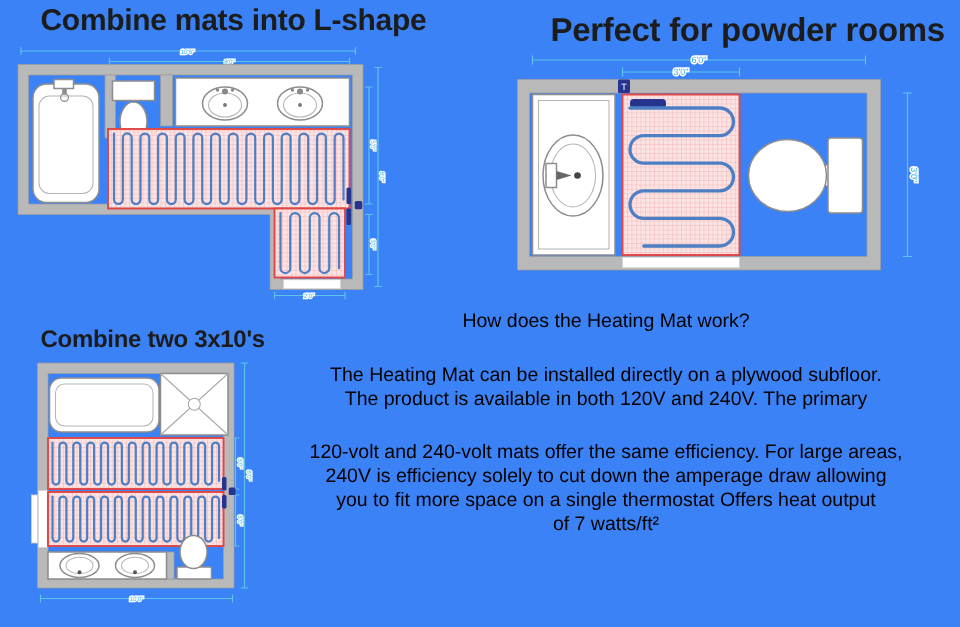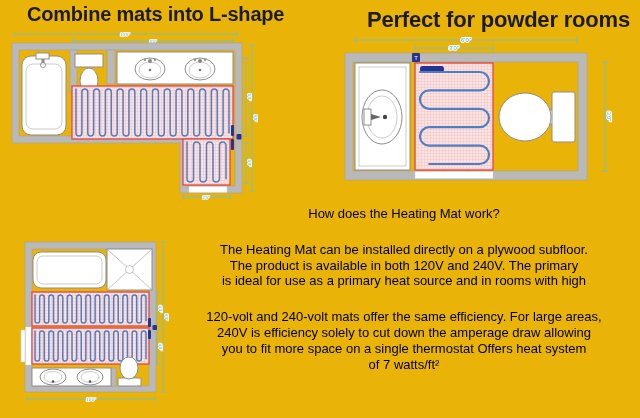--- a/index.html
+++ b/index.html
@@ -1,18 +1,18 @@
 <!DOCTYPE html>
 <html><head>
 <meta charset="utf-8">
 <style>
   html,body{margin:0;padding:0;}
   body{width:640px;height:418px;background:#fff;position:relative;overflow:hidden;
        font-family:"Liberation Sans","DejaVu Sans",sans-serif;}
-  .page{position:absolute;inset:0;background:#eab308;}
+  .page{position:absolute;inset:0;background:#3b82f6;}
   .title{position:absolute;font-weight:bold;color:#1c1c1c;white-space:nowrap;letter-spacing:-0.2px;}
   .t1{left:27px;top:3px;font-size:20px;}
   .t2{left:367px;top:7px;font-size:22px;}
   .t3{left:27px;top:218px;font-size:16px;}
   svg{position:absolute;overflow:visible;}
   .d1{left:8px;top:30px;}
   .d2{left:340px;top:30px;}
   .d3{left:18px;top:238px;}
   .textblock{position:absolute;left:178px;top:206px;width:452px;text-align:center;
              color:#000;font-size:13px;line-height:15.8px;}
@@ -29,20 +29,21 @@
   .cable2{fill:none;stroke:#4e7fc4;stroke-width:2.2;stroke-linecap:round;}
   .navy{fill:#26338f;}
 </style>
 </head>
 <body>
 
 <div class="page">
 
   <div class="title t1">Combine mats into L-shape</div>
   <div class="title t2">Perfect for powder rooms</div>
+  <div class="title t3">Combine two 3x10's</div>
 
   <svg class="d1" width="250" height="172" viewBox="0 0 250 172">
     <defs>
       <pattern id="matgrid" width="3" height="3" patternUnits="userSpaceOnUse">
         <rect width="3" height="3" fill="#fbe3e3"></rect>
         <path d="M0 0H3M0 0V3" stroke="#eda9a9" stroke-width="0.5" fill="none"></path>
       </pattern>
     </defs>
 
     <g>
@@ -202,23 +203,22 @@
       <rect class="fix" x="100" y="140" width="23" height="8" rx="1" stroke-width="0.9"></rect>
       <ellipse class="fix" cx="111" cy="130" rx="9" ry="11" stroke-width="0.9"></ellipse>
     </g>
   </svg>
 
   <div class="textblock">
     <div class="heading">How does the Heating Mat work?</div>
     <div class="para">
       <div>The Heating Mat can be installed directly on a plywood subfloor.</div>
       <div>The product is available in both 120V and 240V. The primary</div>
-      <div>is ideal for use as a primary heat source and in rooms with high</div>
     </div>
     <div class="para">
       <div>120-volt and 240-volt mats offer the same efficiency. For large areas,</div>
       <div>240V is efficiency solely to cut down the amperage draw allowing</div>
-      <div>you to fit more space on a single thermostat Offers heat system</div>
+      <div>you to fit more space on a single thermostat Offers heat output</div>
       <div>of 7 watts/ft²</div>
     </div>
   </div>
 
 </div>
 
 </body></html>

